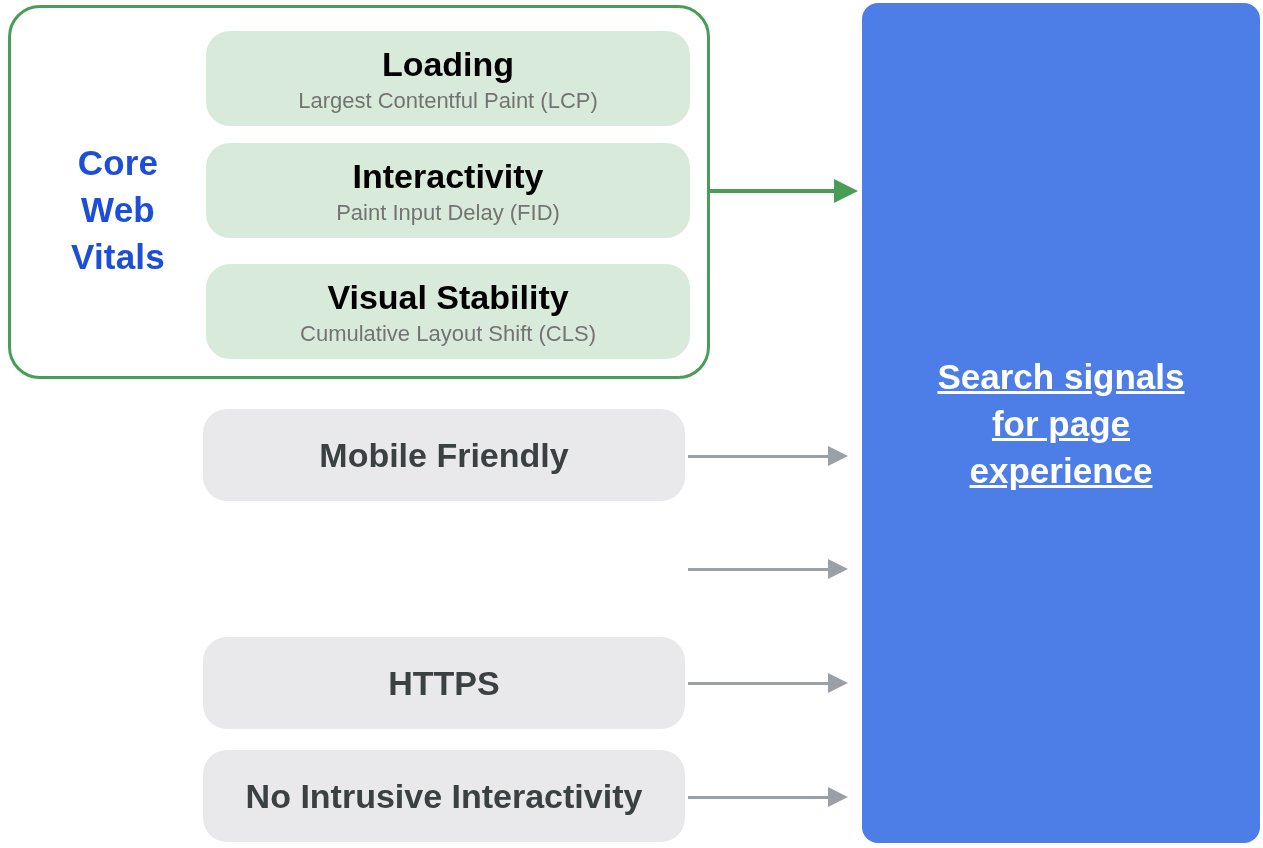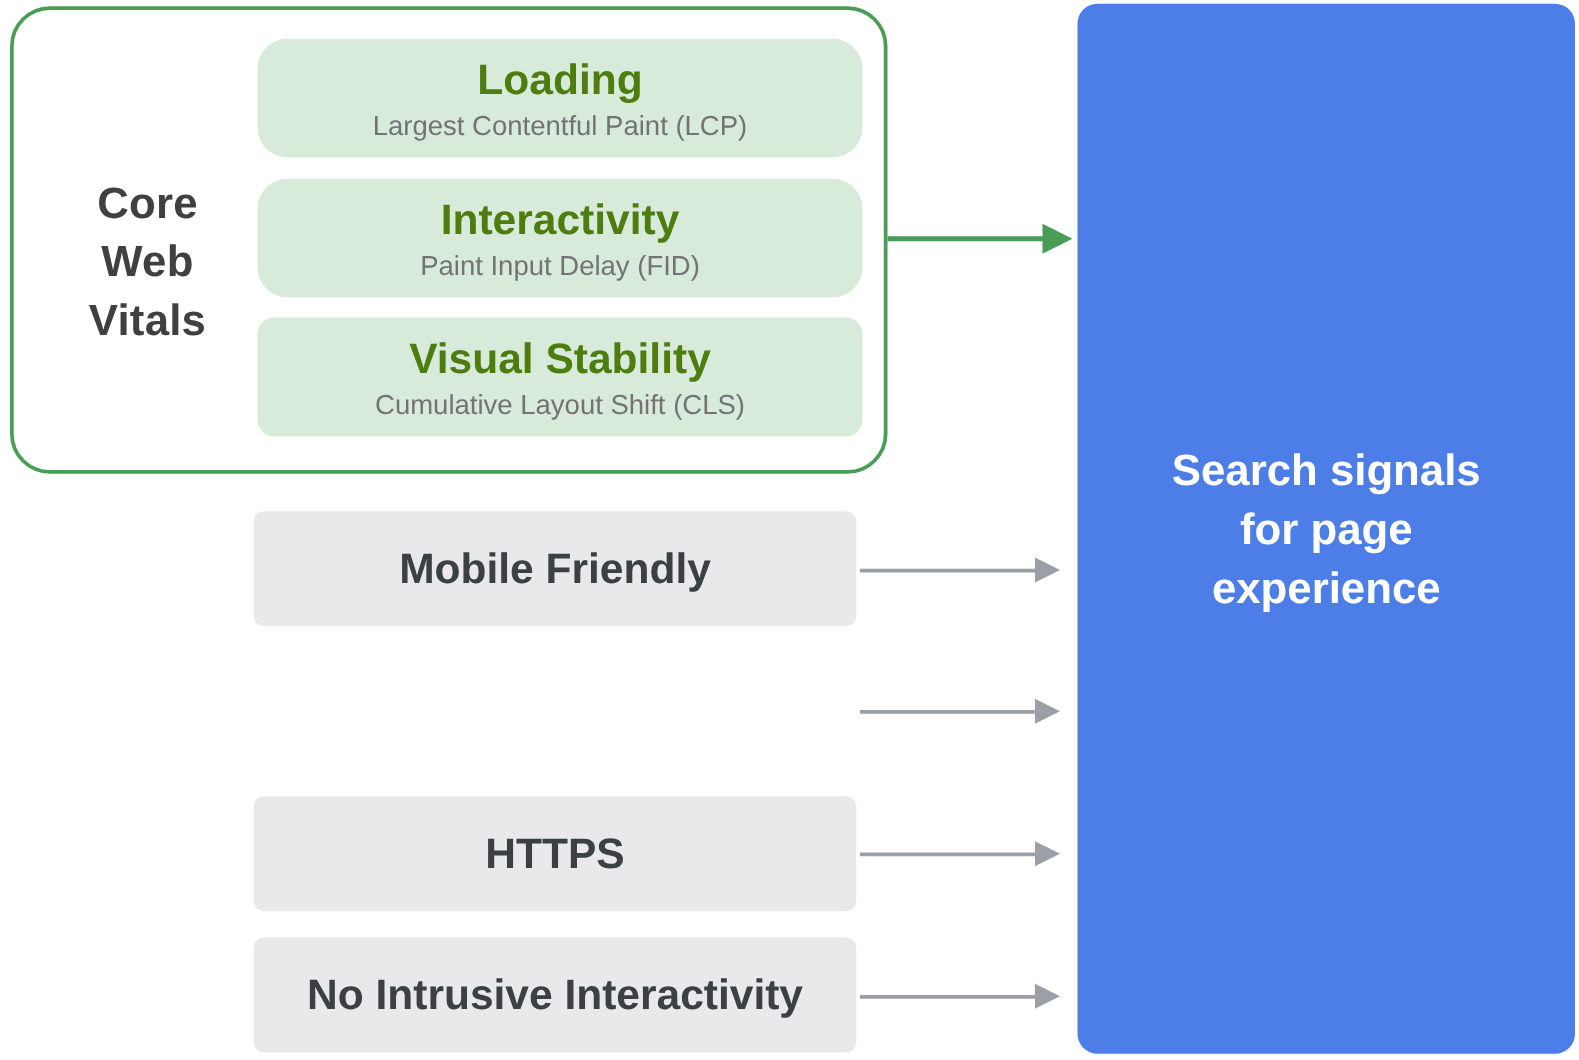--- a/index.html
+++ b/index.html
@@ -10,39 +10,39 @@
   }
   .stage { position: absolute; left: 0; top: 0; width: 1263px; height: 848px; }
 
   
   .cwv-group {
     position: absolute; left: 8px; top: 5px; width: 702px; height: 374px;
     border: 3px solid #4A9D57; border-radius: 32px; background: #ffffff;
   }
   .cwv-label {
     position: absolute; left: 42px; top: 131px; width: 130px;
-    color: #404040; font-size: 35px; font-weight: 700; line-height: 47px;
+    color: #1d4ed8; font-size: 35px; font-weight: 700; line-height: 47px;
     text-align: center; letter-spacing: 0.2px;
   }
   .metric-card {
     position: absolute; left: 195px; width: 484px; height: 95px;
     background: #D8EBDA; border-radius: 24px;
     display: flex; flex-direction: column; align-items: center; justify-content: center;
     text-align: center;
   }
   .metric-card.m0 { top: 23px; }
   .metric-card.m1 { top: 135px; }
-  .metric-card.m2 { top: 246px; border-radius: 13px; }
-  .metric-title { color: #4d7c0f; font-size: 34px; font-weight: 700; line-height: 40px; }
+  .metric-card.m2 { top: 256px; }
+  .metric-title { color: #000000; font-size: 34px; font-weight: 700; line-height: 40px; }
   .metric-subtitle { color: #737373; font-size: 22px; font-weight: 400; line-height: 27px; margin-top: 3px; }
 
   
   .signal-card {
     position: absolute; left: 203px; width: 482px; height: 92px;
-    background: #E9E9EC; border-radius: 8px;
+    background: #E9E9EC; border-radius: 24px;
     display: flex; align-items: center; justify-content: center; text-align: center;
   }
   .signal-card.s0 { top: 409px; }
   .signal-card.s1 { top: 522px; }
   .signal-card.s2 { top: 637px; }
   .signal-card.s3 { top: 750px; }
   .signal-label { color: #3B4043; font-size: 34px; font-weight: 700; }
 
   
   .arrow { position: absolute; height: 0; }
@@ -64,21 +64,21 @@
   .arrow.a3 { left: 688px; top: 797px; width: 160px; }
 
   
   .result-box {
     position: absolute; left: 862px; top: 3px; width: 398px; height: 840px;
     background: #4D7DE6; border-radius: 16px;
     display: flex; align-items: center; justify-content: center;
   }
   .result-label {
     width: 280px; text-align: center;
-    color: #ffffff; font-size: 35px; font-weight: 700; line-height: 47px;
+    color: #ffffff; font-size: 35px; font-weight: 700; line-height: 47px; text-decoration: underline;
   }
 </style>
 </head>
 <body>
 
 <div class="stage">
 
   <div class="cwv-group">
     <div class="cwv-label">Core Web Vitals</div>
 

